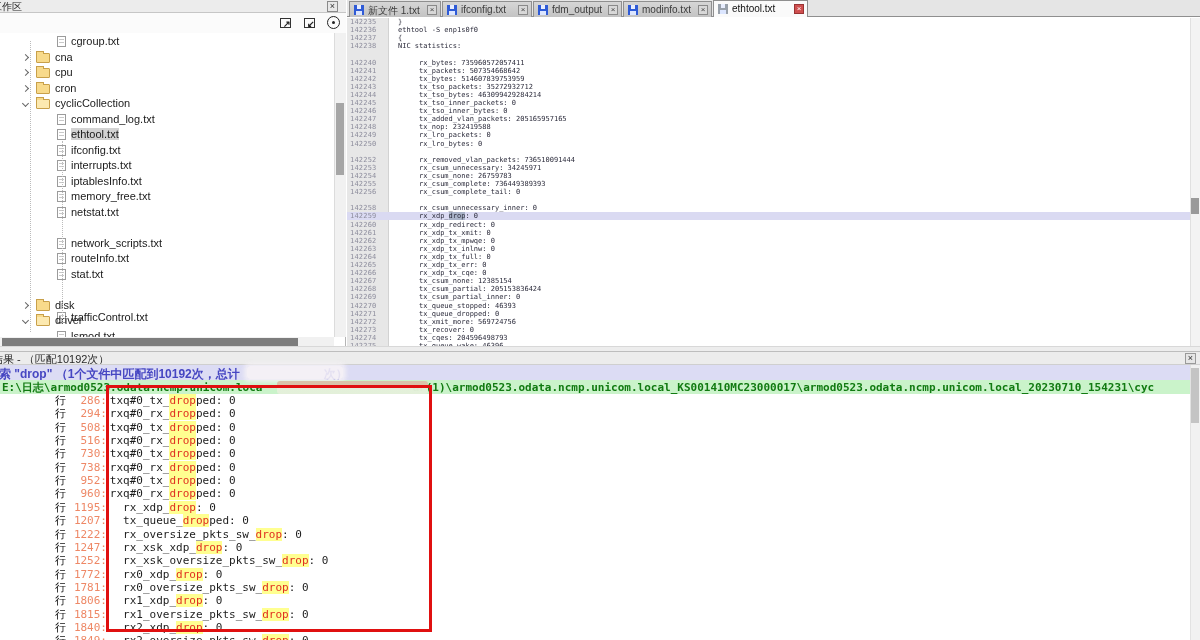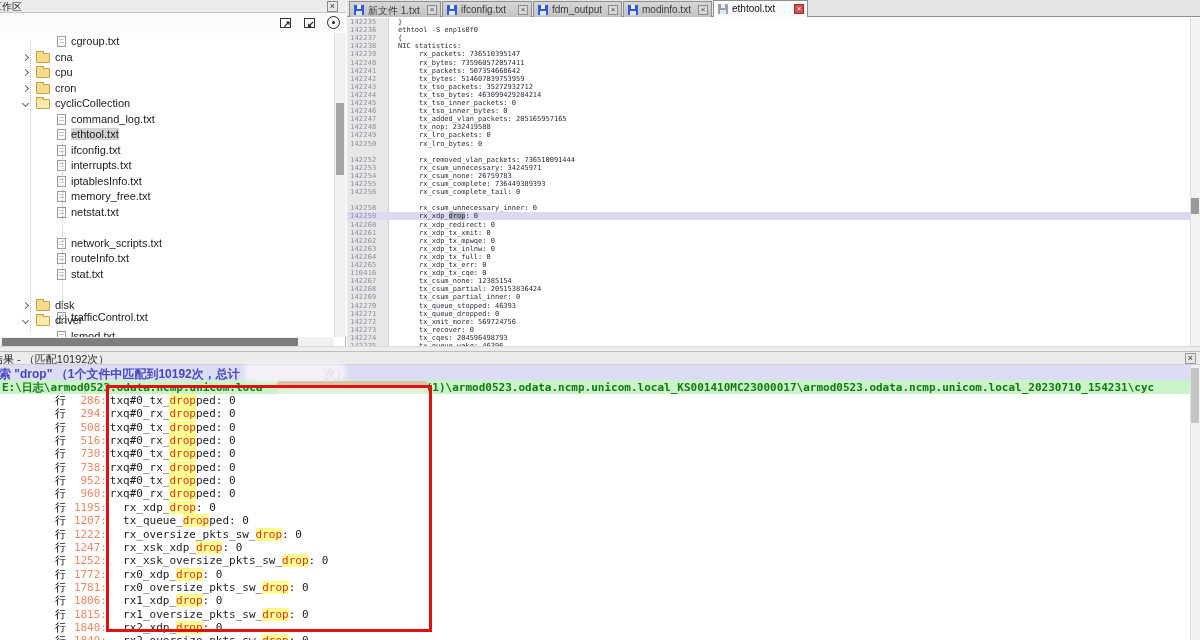--- a/index.html
+++ b/index.html
@@ -230,21 +230,20 @@
         <span class="tab-label">ethtool.txt</span>
         <span class="tab-close">×</span>
       </div>
     </div>
   <div id="gutter-bg" class="abs"></div>
   <div id="code" class="abs">
       <div class="cline" style="top: 0px;"><span class="ln">142235</span><span class="ctext">}</span></div>
       <div class="cline" style="top: 8.1px;"><span class="ln">142236</span><span class="ctext">ethtool -S enp1s0f0</span></div>
       <div class="cline" style="top: 16.2px;"><span class="ln">142237</span><span class="ctext">{</span></div>
       <div class="cline" style="top: 24.3px;"><span class="ln">142238</span><span class="ctext">NIC statistics:</span></div>
-      <div class="cline" style="top: 32.4px;"><span class="ln">142239</span><span class="ctext">     rx_packets: 736510395147</span></div>
       <div class="cline" style="top: 40.5px;"><span class="ln">142240</span><span class="ctext">     rx_bytes: 735960572057411</span></div>
       <div class="cline" style="top: 48.6px;"><span class="ln">142241</span><span class="ctext">     tx_packets: 507354668642</span></div>
       <div class="cline" style="top: 56.7px;"><span class="ln">142242</span><span class="ctext">     tx_bytes: 514607839753959</span></div>
       <div class="cline" style="top: 64.8px;"><span class="ln">142243</span><span class="ctext">     tx_tso_packets: 35272932712</span></div>
       <div class="cline" style="top: 72.9px;"><span class="ln">142244</span><span class="ctext">     tx_tso_bytes: 463099429284214</span></div>
       <div class="cline" style="top: 81px;"><span class="ln">142245</span><span class="ctext">     tx_tso_inner_packets: 0</span></div>
       <div class="cline" style="top: 89.1px;"><span class="ln">142246</span><span class="ctext">     tx_tso_inner_bytes: 0</span></div>
       <div class="cline" style="top: 97.2px;"><span class="ln">142247</span><span class="ctext">     tx_added_vlan_packets: 205165957165</span></div>
       <div class="cline" style="top: 105.3px;"><span class="ln">142248</span><span class="ctext">     tx_nop: 232419588</span></div>
       <div class="cline" style="top: 113.4px;"><span class="ln">142249</span><span class="ctext">     rx_lro_packets: 0</span></div>
@@ -255,21 +254,21 @@
       <div class="cline" style="top: 162px;"><span class="ln">142255</span><span class="ctext">     rx_csum_complete: 736449389393</span></div>
       <div class="cline" style="top: 170.1px;"><span class="ln">142256</span><span class="ctext">     rx_csum_complete_tail: 0</span></div>
       <div class="cline" style="top: 186.3px;"><span class="ln">142258</span><span class="ctext">     rx_csum_unnecessary_inner: 0</span></div>
       <div class="cline current" style="top: 194.4px;"><span class="ln">142259</span><span class="ctext">     rx_xdp_<span class="selword">drop</span>: 0</span></div>
       <div class="cline" style="top: 202.5px;"><span class="ln">142260</span><span class="ctext">     rx_xdp_redirect: 0</span></div>
       <div class="cline" style="top: 210.6px;"><span class="ln">142261</span><span class="ctext">     rx_xdp_tx_xmit: 0</span></div>
       <div class="cline" style="top: 218.7px;"><span class="ln">142262</span><span class="ctext">     rx_xdp_tx_mpwqe: 0</span></div>
       <div class="cline" style="top: 226.8px;"><span class="ln">142263</span><span class="ctext">     rx_xdp_tx_inlnw: 0</span></div>
       <div class="cline" style="top: 234.9px;"><span class="ln">142264</span><span class="ctext">     rx_xdp_tx_full: 0</span></div>
       <div class="cline" style="top: 243px;"><span class="ln">142265</span><span class="ctext">     rx_xdp_tx_err: 0</span></div>
-      <div class="cline" style="top: 251.1px;"><span class="ln">110416</span><span class="ctext">     rx_xdp_tx_cqe: 0</span></div>
+      <div class="cline" style="top: 251.1px;"><span class="ln">142266</span><span class="ctext">     rx_xdp_tx_cqe: 0</span></div>
       <div class="cline" style="top: 259.2px;"><span class="ln">142267</span><span class="ctext">     tx_csum_none: 12385154</span></div>
       <div class="cline" style="top: 267.3px;"><span class="ln">142268</span><span class="ctext">     tx_csum_partial: 205153836424</span></div>
       <div class="cline" style="top: 275.4px;"><span class="ln">142269</span><span class="ctext">     tx_csum_partial_inner: 0</span></div>
       <div class="cline" style="top: 283.5px;"><span class="ln">142270</span><span class="ctext">     tx_queue_stopped: 46393</span></div>
       <div class="cline" style="top: 291.6px;"><span class="ln">142271</span><span class="ctext">     tx_queue_dropped: 0</span></div>
       <div class="cline" style="top: 299.7px;"><span class="ln">142272</span><span class="ctext">     tx_xmit_more: 569724756</span></div>
       <div class="cline" style="top: 307.8px;"><span class="ln">142273</span><span class="ctext">     tx_recover: 0</span></div>
       <div class="cline" style="top: 315.9px;"><span class="ln">142274</span><span class="ctext">     tx_cqes: 204596498793</span></div>
       <div class="cline" style="top: 324px;"><span class="ln">142275</span><span class="ctext">     tx_queue_wake: 46396</span></div>
     </div>

